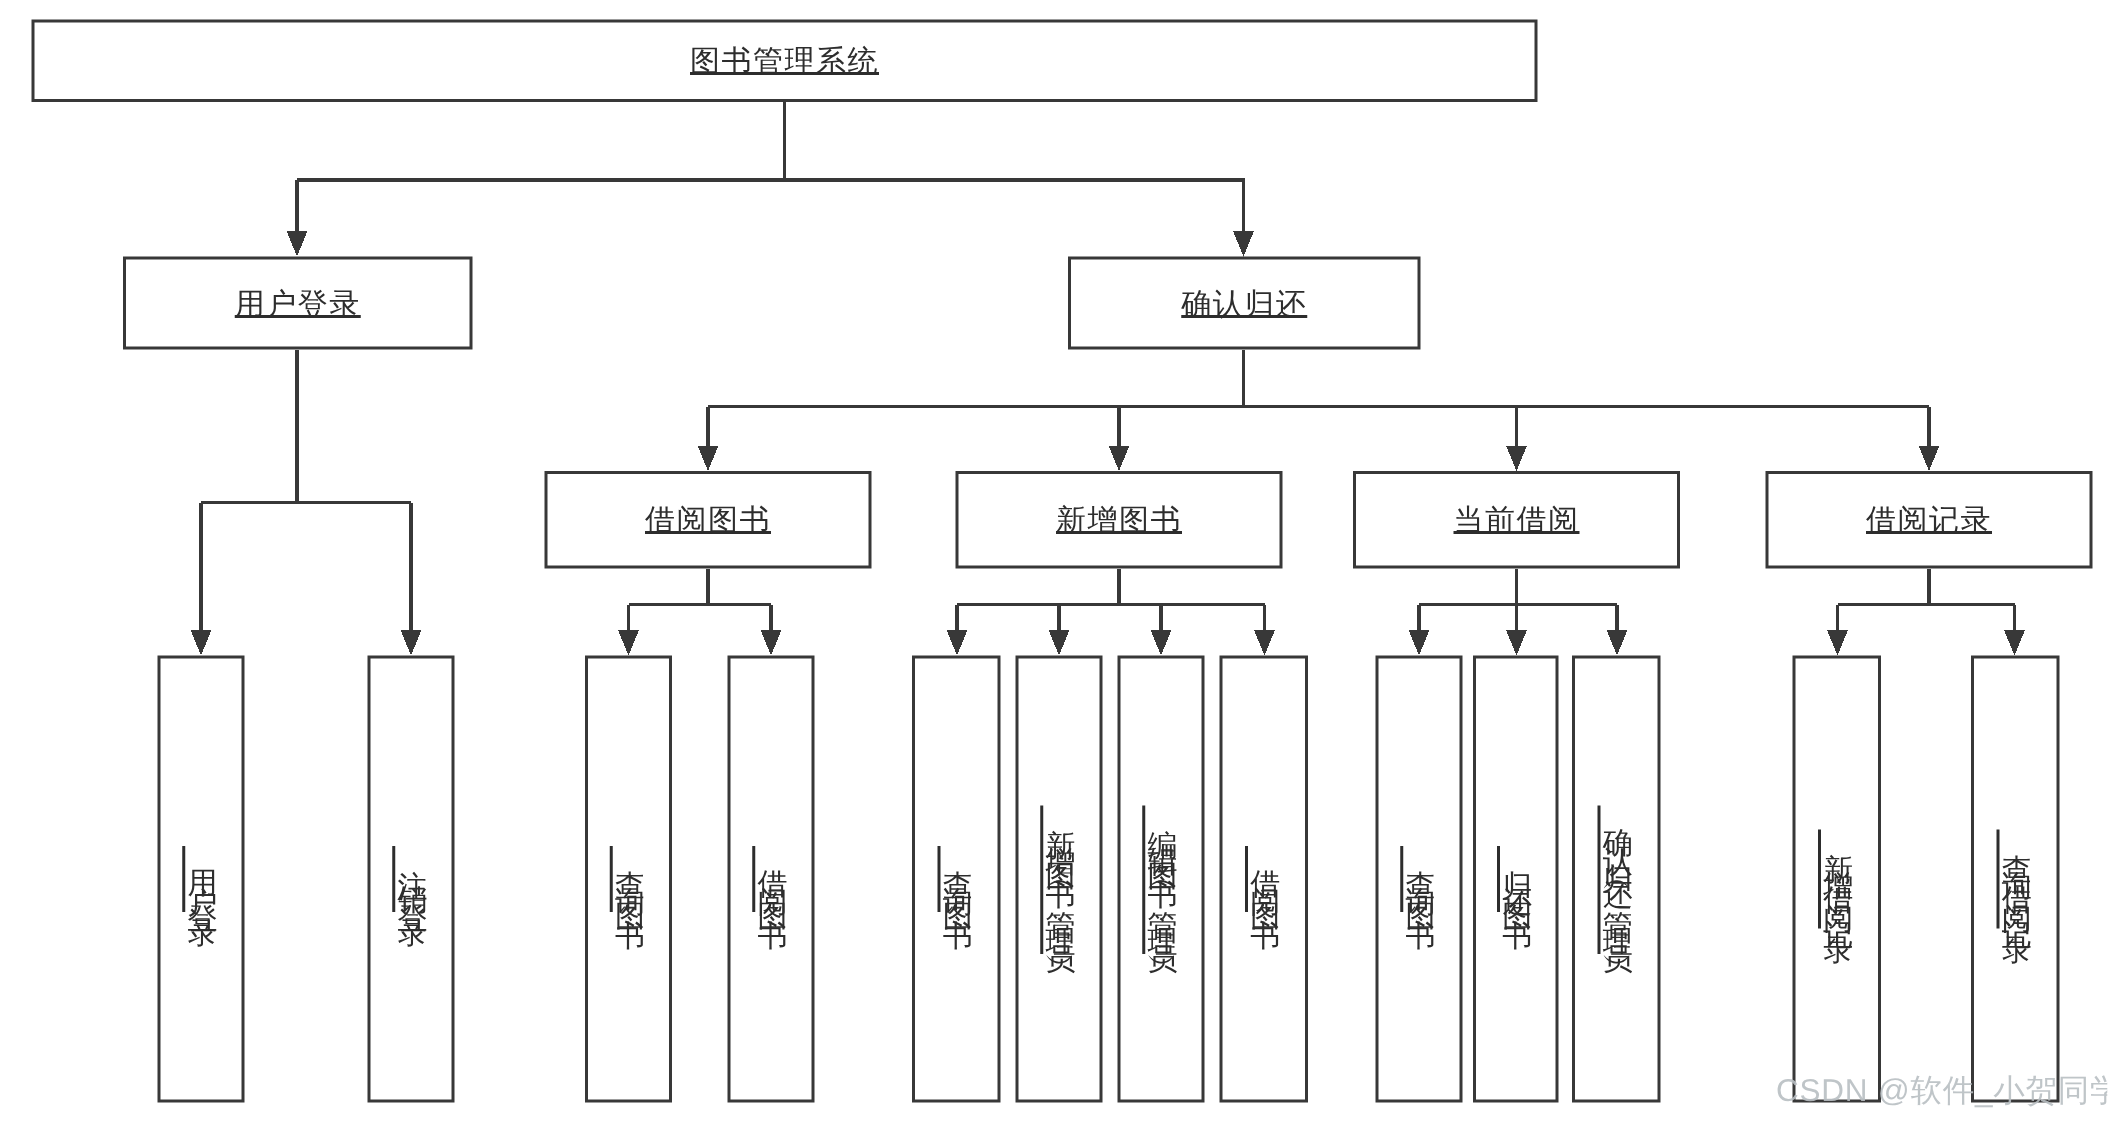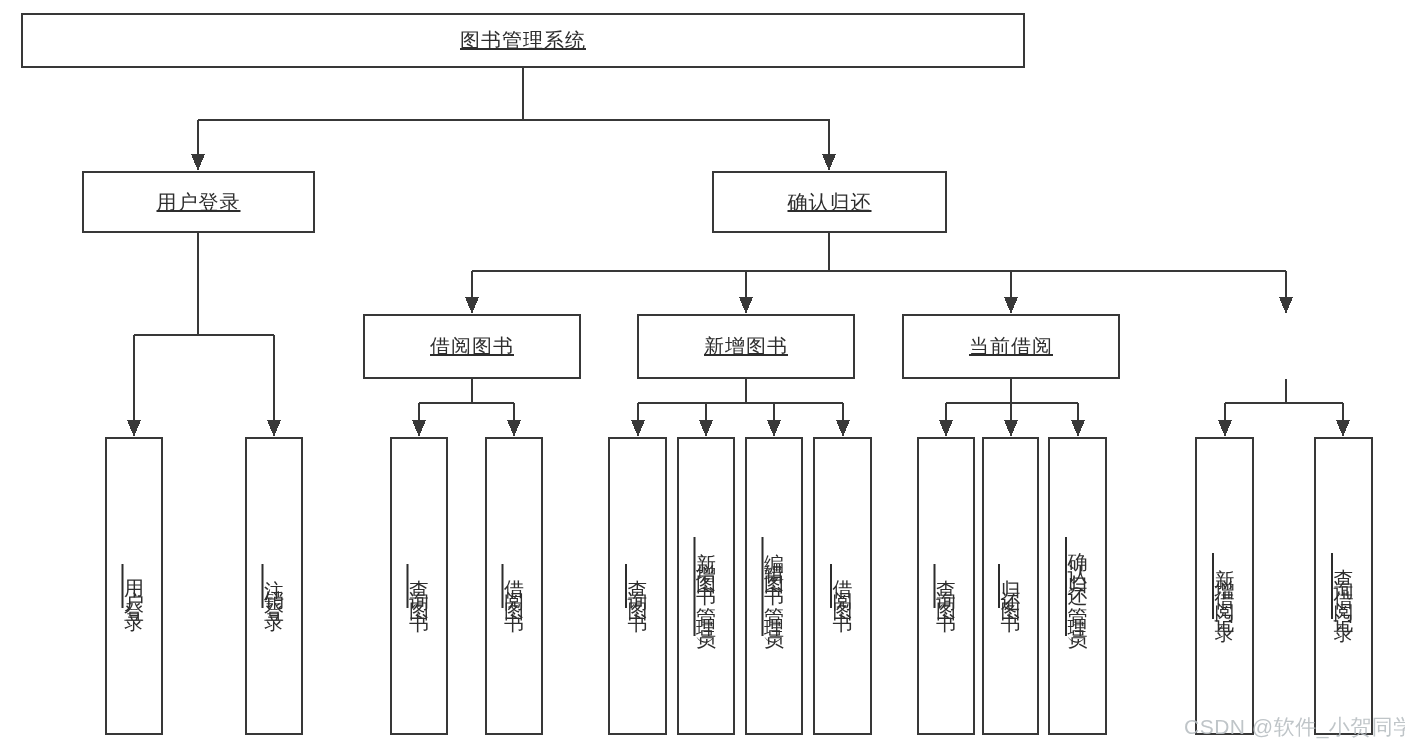--- a/index.html
+++ b/index.html
@@ -143,20 +143,23 @@
 
   <div class="node" style="left:363px;top:314px;width:218px;height:65px">
     <span class="lbl">借阅图书</span>
   </div>
   <div class="node" style="left:637px;top:314px;width:218px;height:65px">
     <span class="lbl">新增图书</span>
   </div>
   <div class="node" style="left:902px;top:314px;width:218px;height:65px">
     <span class="lbl">当前借阅</span>
   </div>
+  <div class="node" style="left:1177px;top:314px;width:218px;height:65px">
+    <span class="lbl">借阅记录</span>
+  </div>
 
   <div class="node vert" style="left:105px;top:437px;width:58px;height:298px">
     <span class="lbl">用户登录</span>
   </div>
   <div class="node vert" style="left:245px;top:437px;width:58px;height:298px">
     <span class="lbl">注销登录</span>
   </div>
 
   <div class="node vert" style="left:390px;top:437px;width:58px;height:298px">
     <span class="lbl">查询图书</span>

